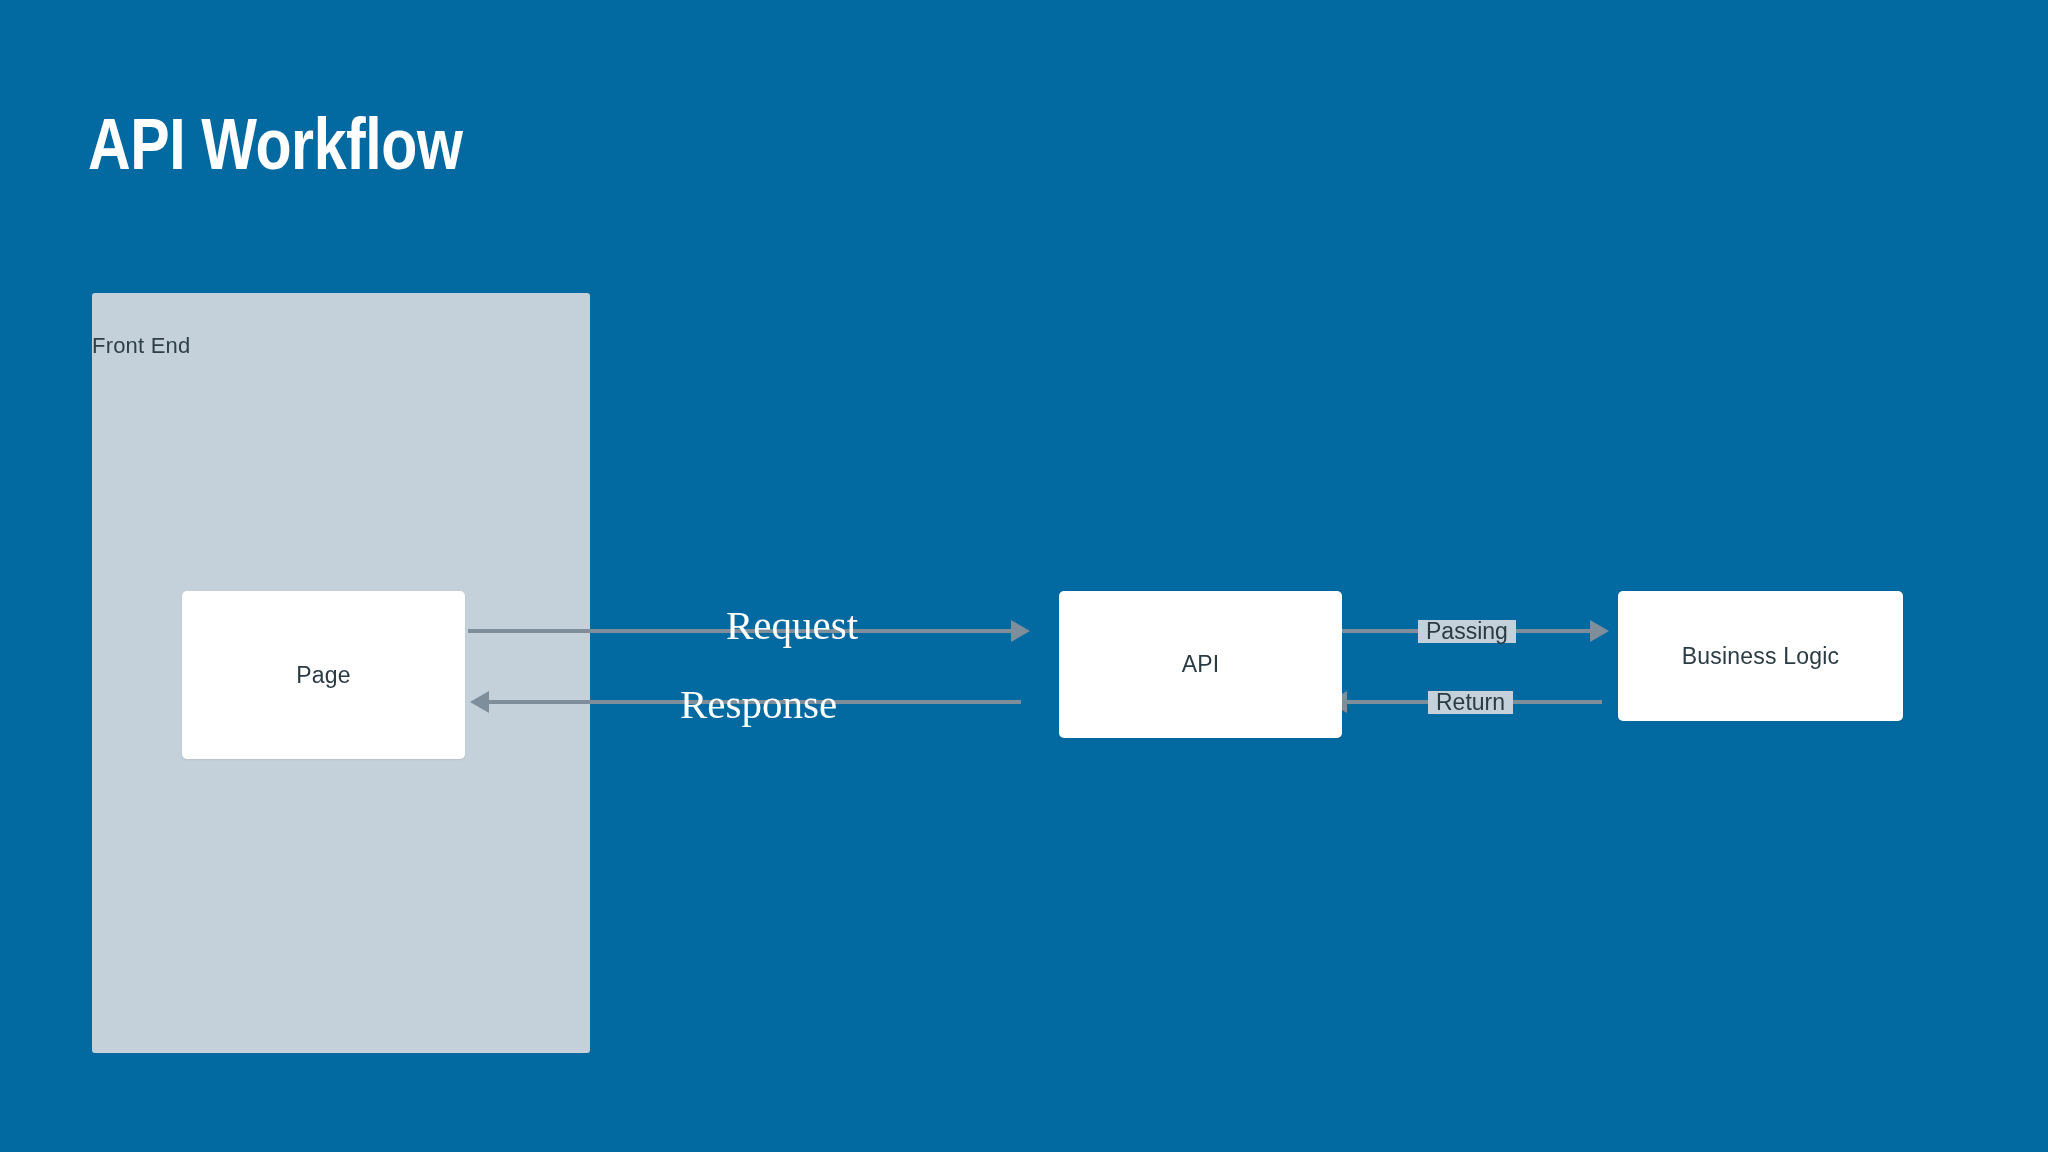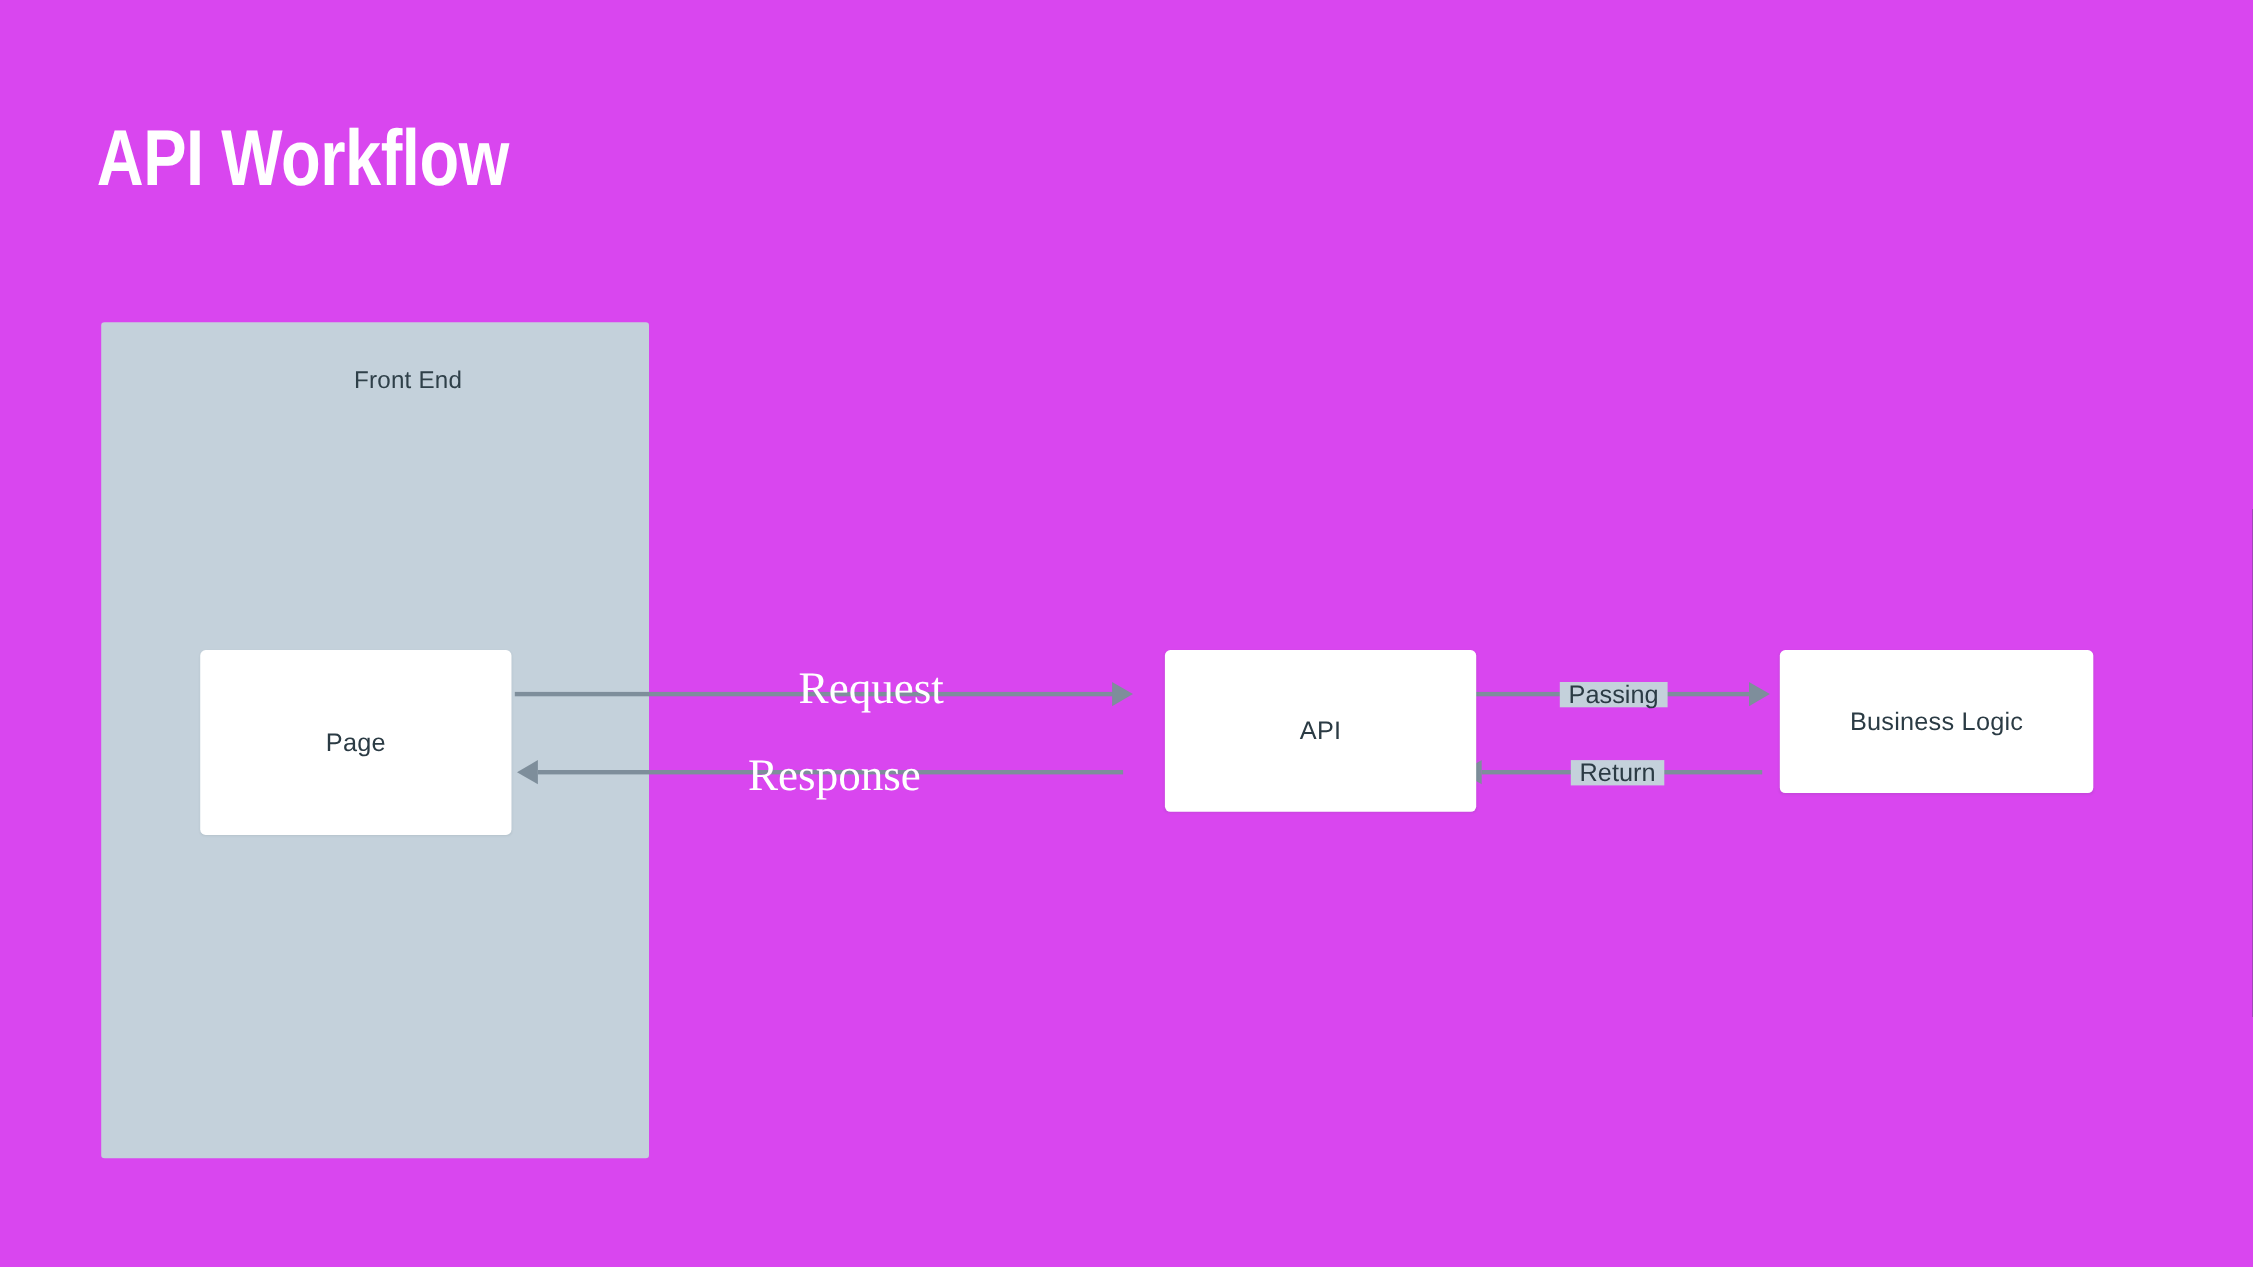--- a/index.html
+++ b/index.html
@@ -4,21 +4,21 @@
 <style>
   html, body {
     margin: 0;
     padding: 0;
     background: #374a52;
   }
   #canvas {
     position: relative;
     width: 2048px;
     height: 1152px;
-    background: #d946ef;
+    background: #0369a1;
     overflow: hidden;
     font-family: "Liberation Sans", sans-serif;
   }
 
   
   #page-title {
     position: absolute;
     left: 88px;
     top: 108px;
     font-family: "Liberation Sans Narrow", "Liberation Sans", sans-serif;
@@ -48,26 +48,25 @@
     left: 925px;
     top: 293px;
     width: 1030px;
     height: 760px;
   }
   .panel-label {
     position: absolute;
     top: 40px;
     left: 0;
     width: 100%;
-    text-align: center;
+    text-align: left;
     font-size: 22px;
     font-weight: 400;
     color: #2f4049;
     letter-spacing: 0.2px;
-    padding-left: 30px;
   }
 
   
   .node {
     position: absolute;
     background: #ffffff;
     border-radius: 5px;
     display: flex;
     align-items: center;
     justify-content: center;

